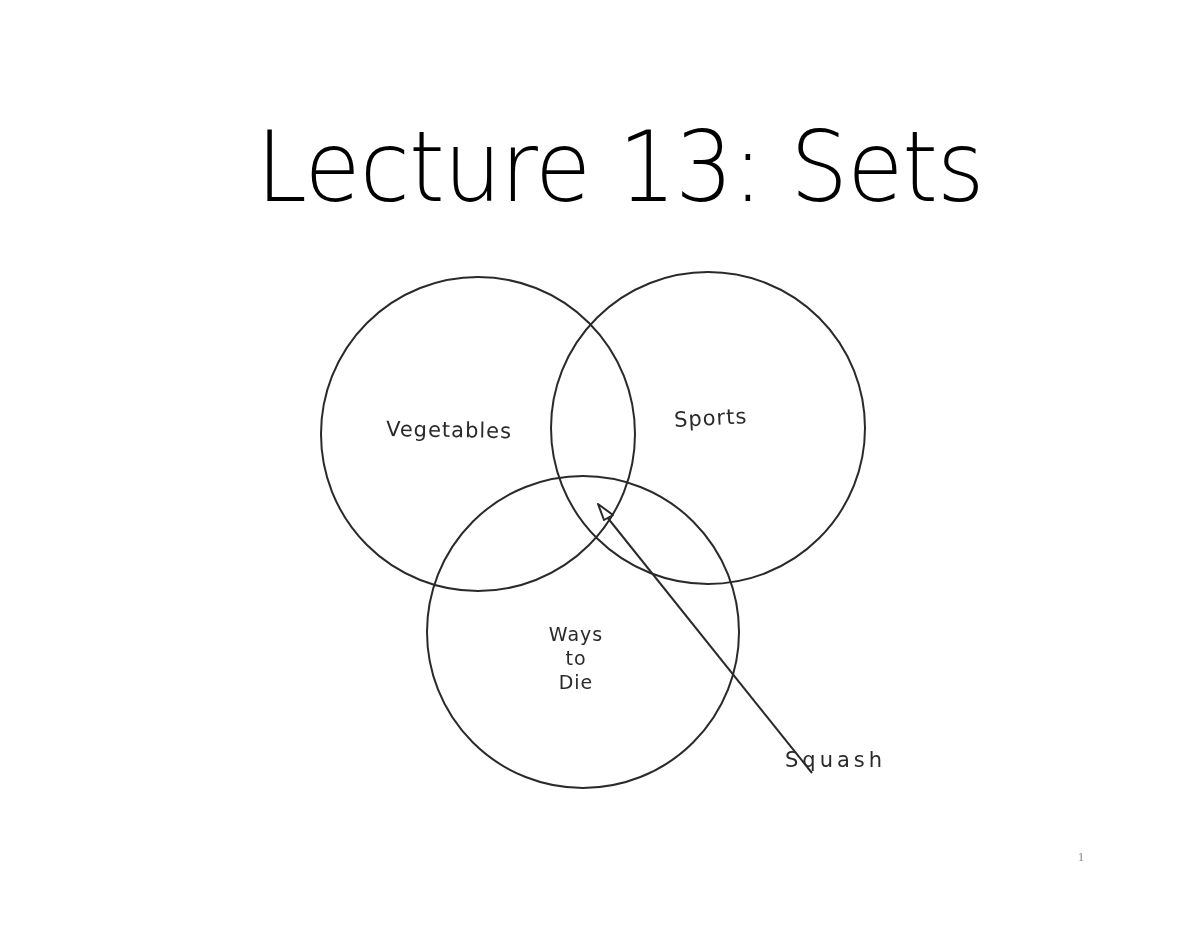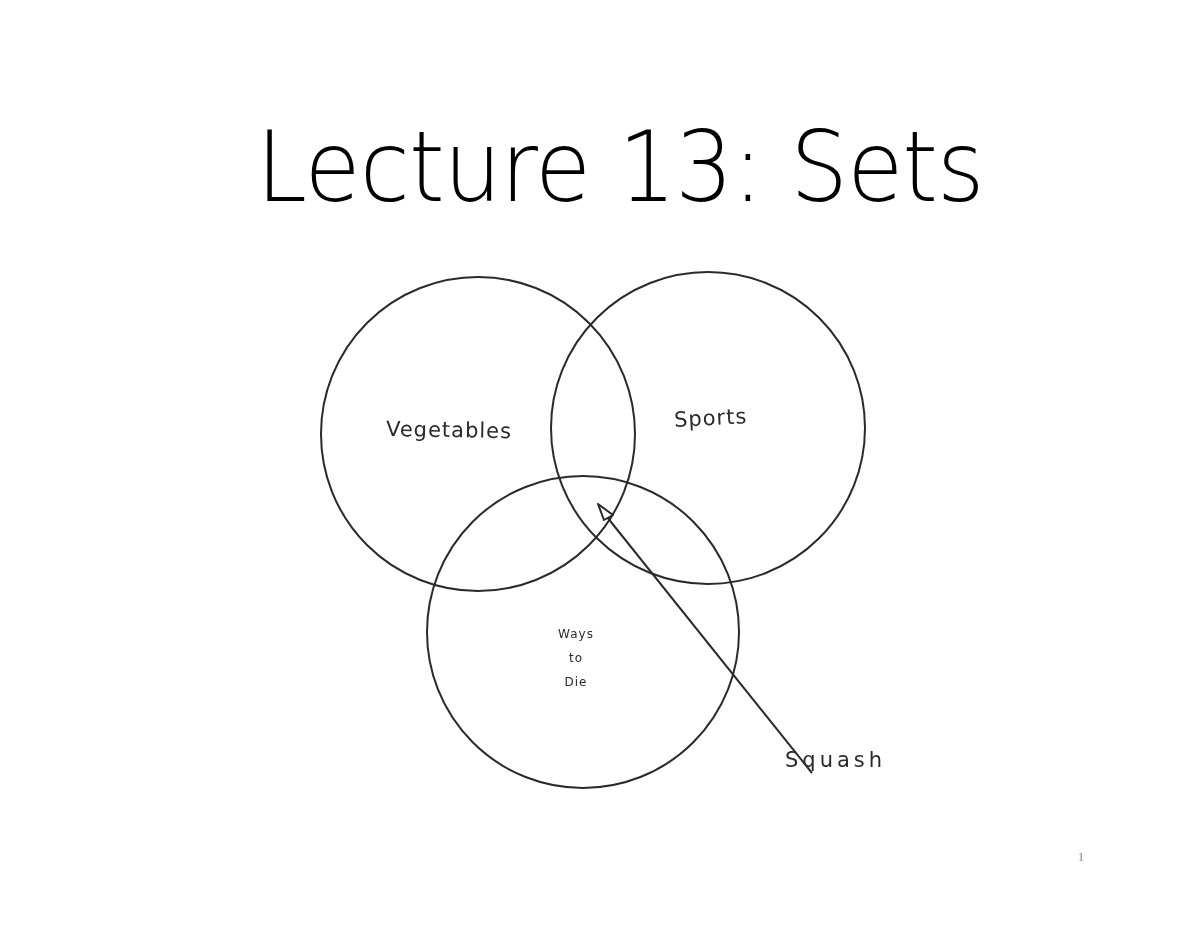--- a/index.html
+++ b/index.html
@@ -67,21 +67,21 @@
       line-height: 1;
       white-space: nowrap;
     }
     .label-vegetables { left: 386px; top: 420px; transform: rotate(1deg); }
     .label-sports { left: 674px; top: 408px; transform: rotate(-3deg); }
     .label-ways {
       left: 536px;
       top: 622px;
       width: 80px;
       text-align: center;
-      font-size: 12px;
+      font-size: 19px;
       line-height: 24px;
       white-space: normal;
     }
     .label-ways span { display: block; }
     .label-squash { left: 785px; top: 750px; letter-spacing: 4px; }
     .page-number {
       position: absolute;
       left: 1078px;
       top: 850px;
       font-family: "Liberation Serif", serif;

